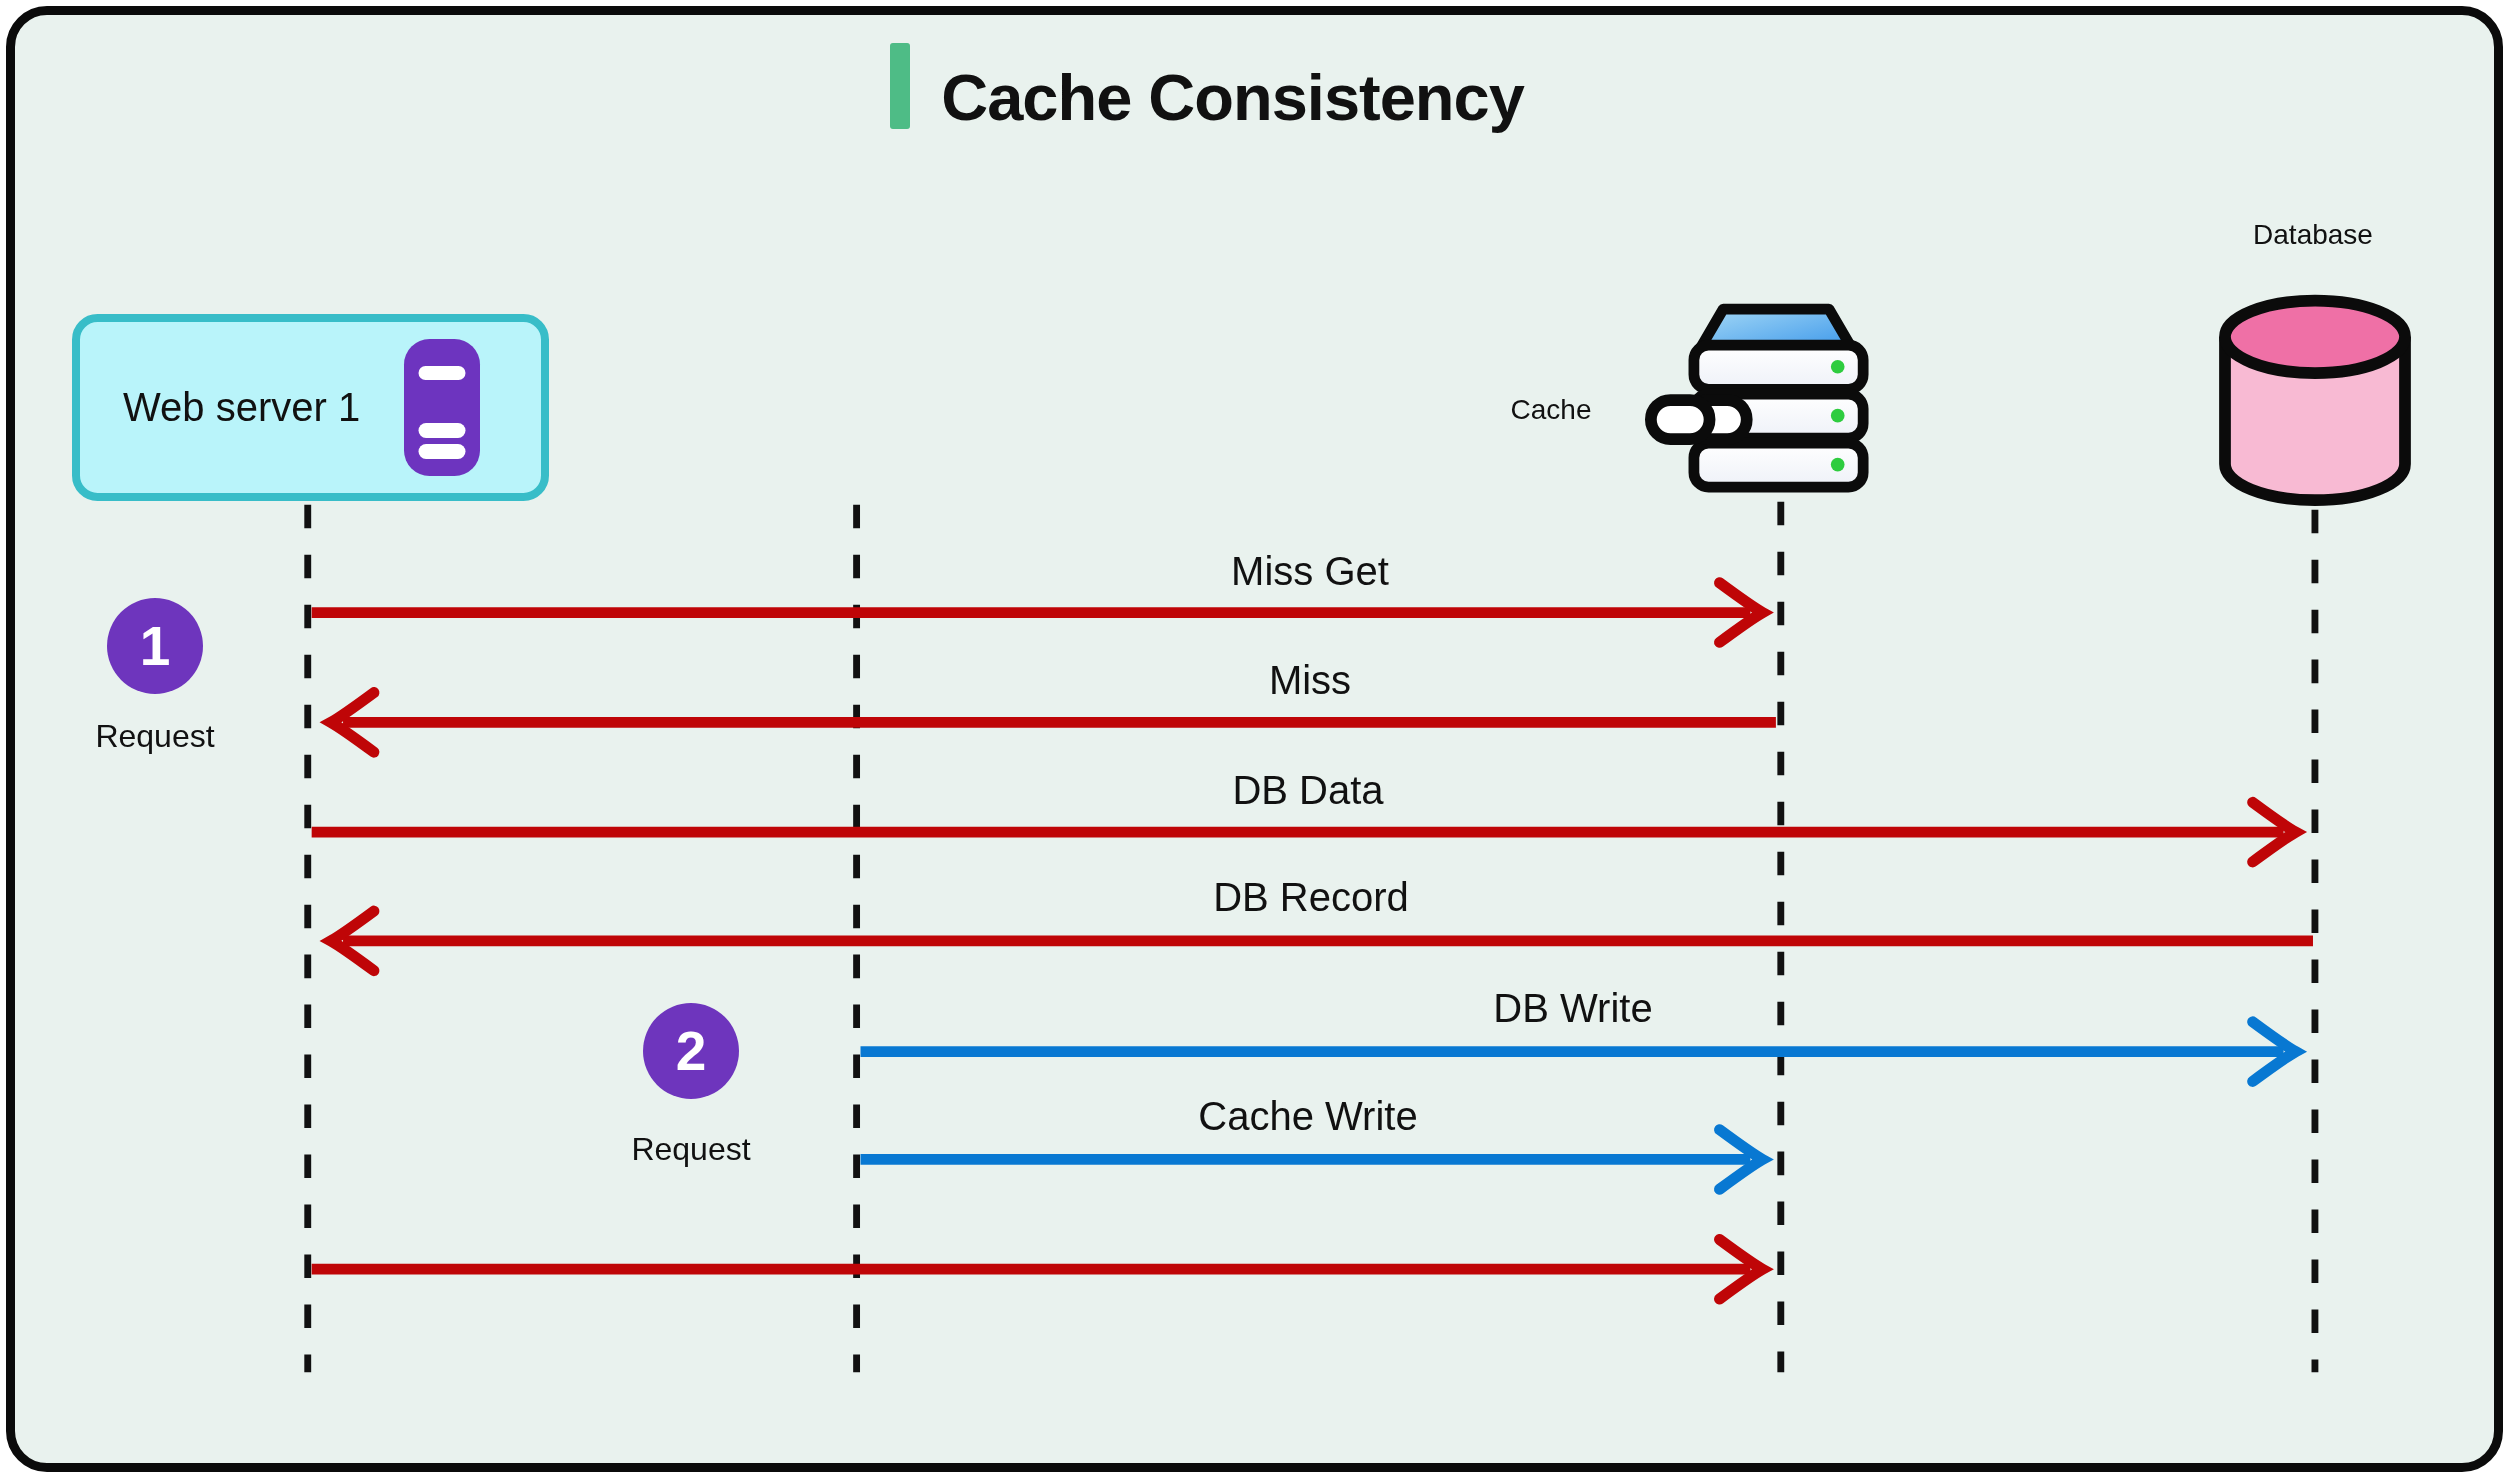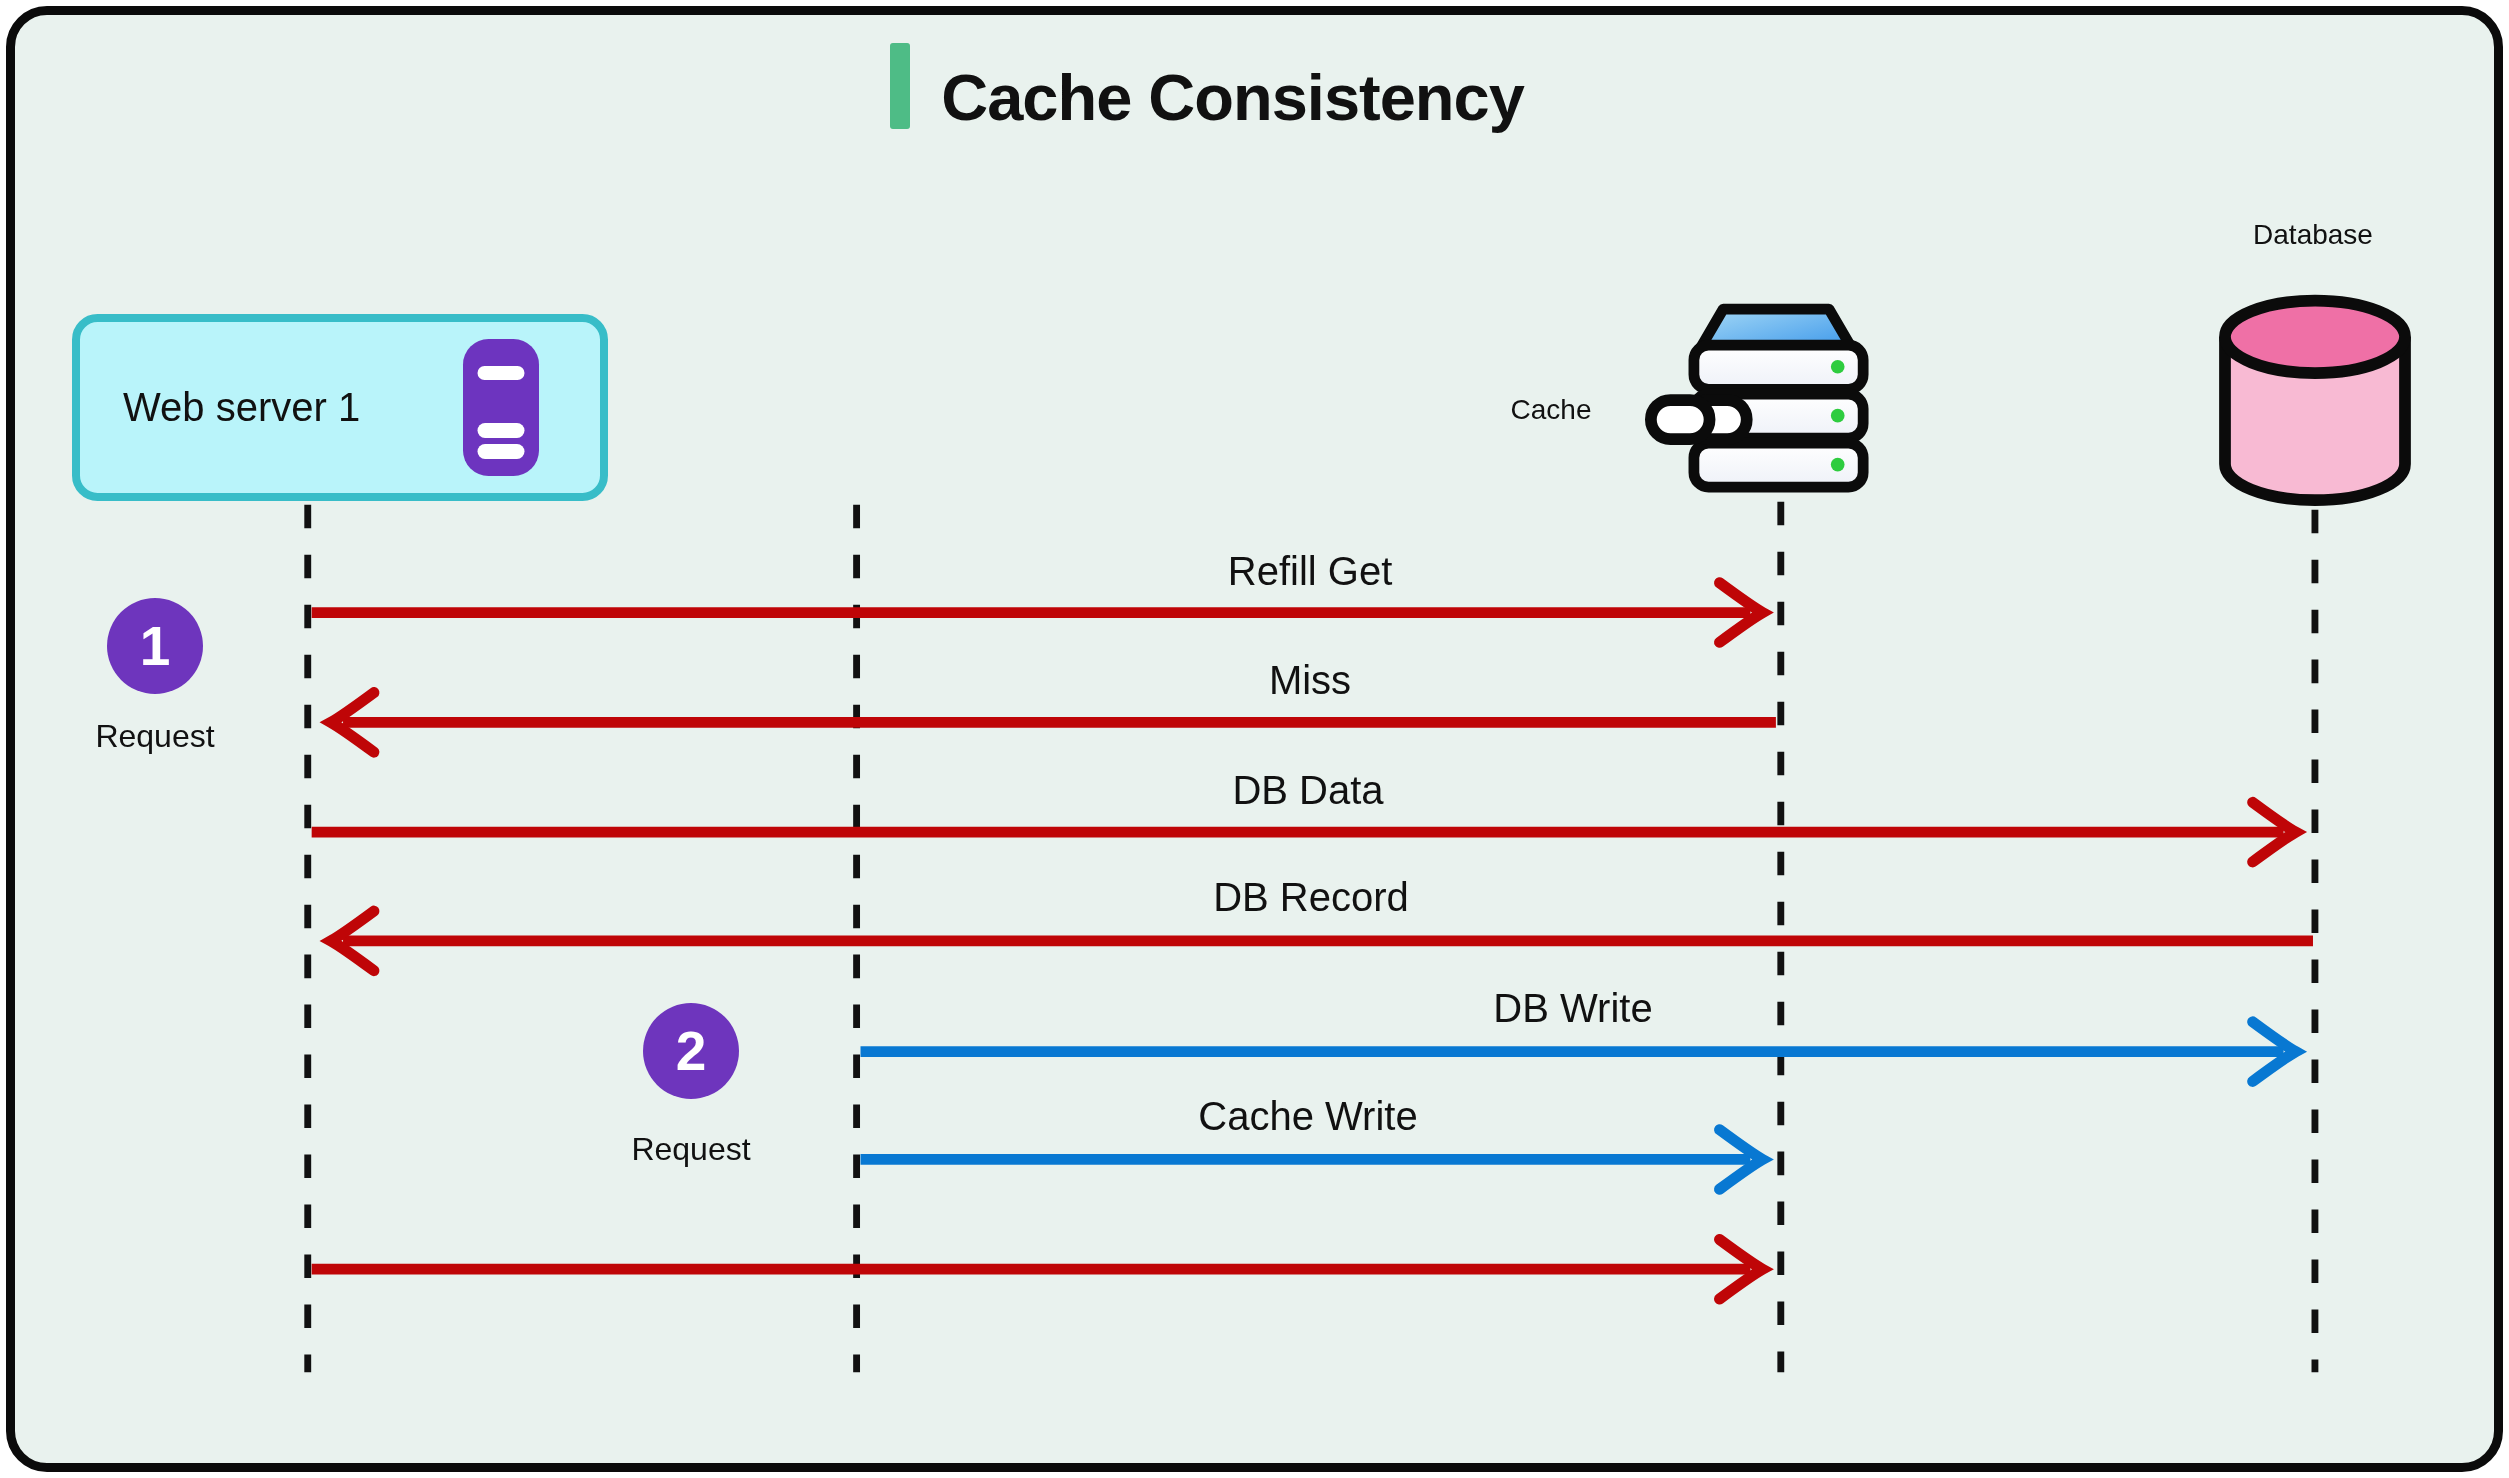--- a/index.html
+++ b/index.html
@@ -26,21 +26,21 @@
        font-family:"Liberation Sans", sans-serif;color:var(--text);}
   .stage{position:relative;width:2509px;height:1478px;}
   .frame{position:absolute;left:5.9px;top:5.9px;right:5.9px;bottom:5.9px;
          border:9.8px solid var(--frame-border);border-radius:41px;
          background:var(--background);}
   
   .title-wrap{position:absolute;left:890px;top:43px;display:flex;gap:19.6px;align-items:stretch;}
   .title-bar{width:19.6px;height:86px;background:var(--accent-green);border-radius:2.9px;}
   .title-wrap h1{margin:12px;font-size:65px;line-height:86px;font-weight:700;letter-spacing:-1px;}
   
-  .actor-box{position:absolute;top:314px;width:536px;height:187px;border-radius:25.5px;
+  .actor-box{position:absolute;top:314px;width:477px;height:187px;border-radius:25.5px;
              display:flex;align-items:center;justify-content:space-between;
              padding:0 61px 0 43px;}
   .actor-box.ws1{left:72px;background:var(--ws1-fill);border:8.8px solid var(--ws1-border);}
   .actor-box.ws2{left:617px;background:var(--ws2-fill);border:8.8px solid var(--ws2-border);}
   .actor-label{font-size:40px;}
   .server-chip{position:relative;width:76px;height:137px;border-radius:25.5px;}
   .ws1 .server-chip{background:var(--ws1-icon);}
   .ws2 .server-chip{background:var(--ws2-icon);}
   .pill{position:absolute;left:50%;transform:translateX(-50%);width:47px;height:14.7px;border-radius:7.8px;}
   .ws1 .pill{background:#ffffff;}
@@ -142,20 +142,20 @@
   <div class="step-circle" style="left:107px;top:598px;">
     <span>1</span>
   </div>
   <div class="step-label" style="left:155px;top:736px;">Request</div>
 
   <div class="step-circle" style="left:643px;top:1003px;">
     <span>2</span>
   </div>
   <div class="step-label" style="left:691px;top:1149px;">Request</div>
 
-  <div class="msg-label" style="left:1310px;top:571px;">Refill Get</div>
+  <div class="msg-label" style="left:1310px;top:571px;">Miss Get</div>
   <div class="msg-label" style="left:1310px;top:680px;">Miss</div>
   <div class="msg-label" style="left:1308px;top:790px;">DB Data</div>
   <div class="msg-label" style="left:1311px;top:897px;text-align:center;">DB Record</div>
   <div class="msg-label" style="left:1573px;top:1008px;">DB Write</div>
   <div class="msg-label" style="left:1308px;top:1116px;">Cache Write</div>
 </div>
 
 
 </body></html>

